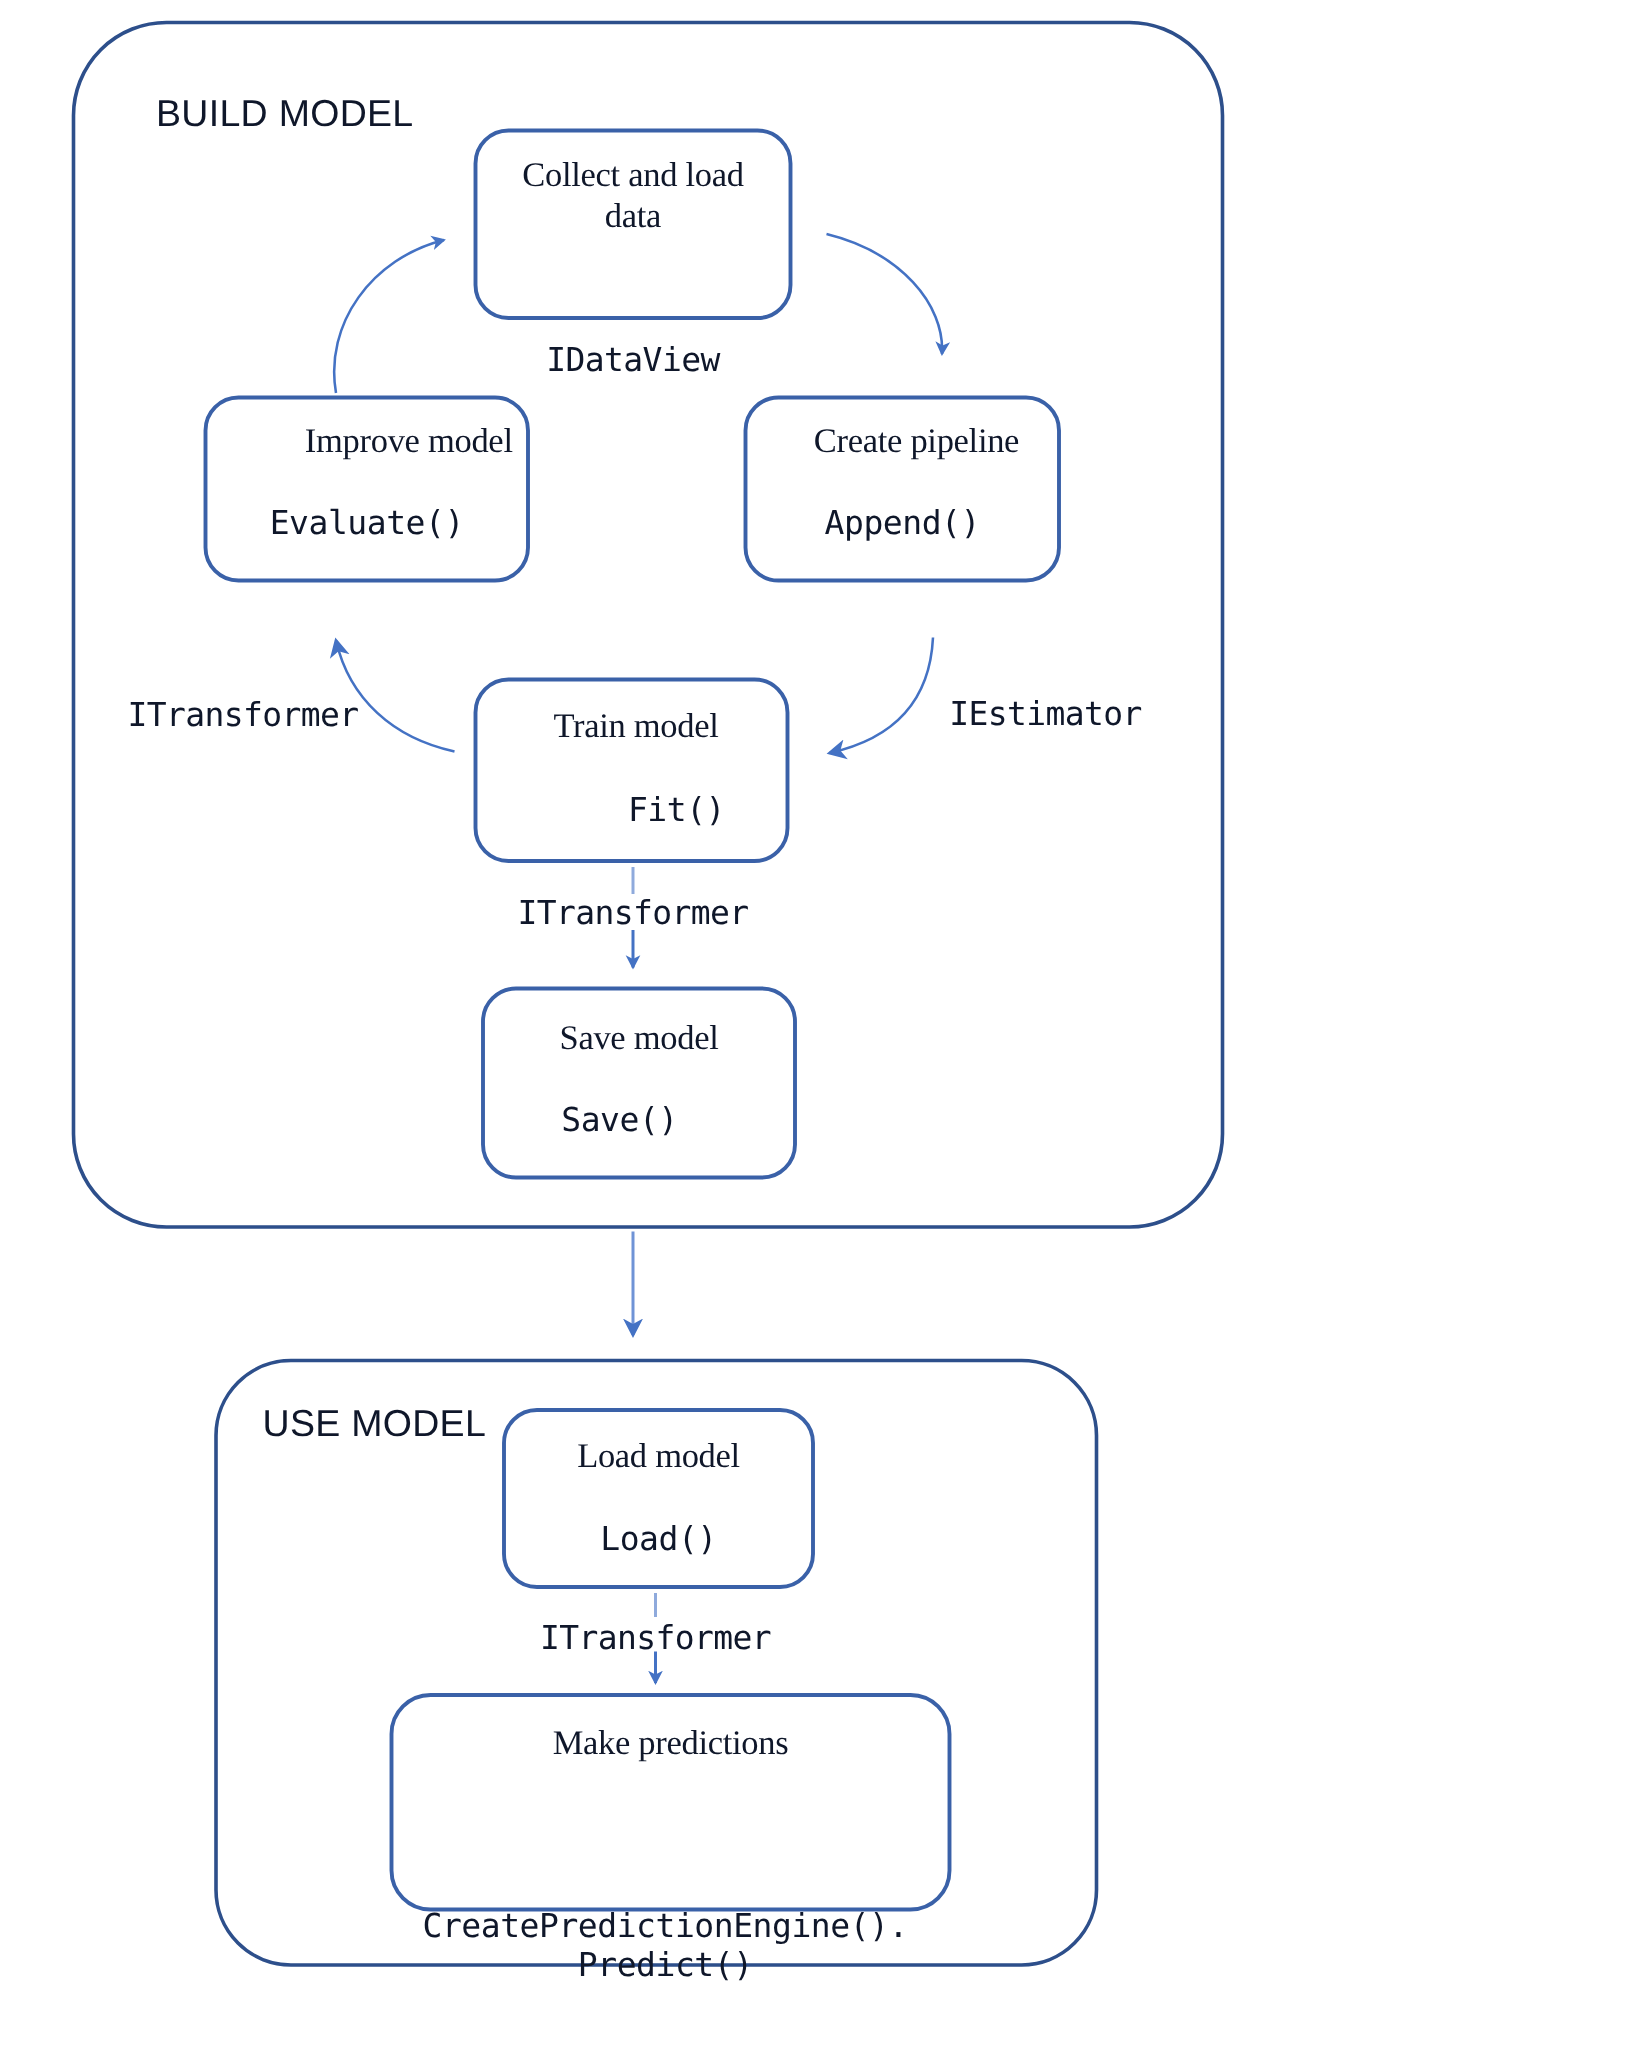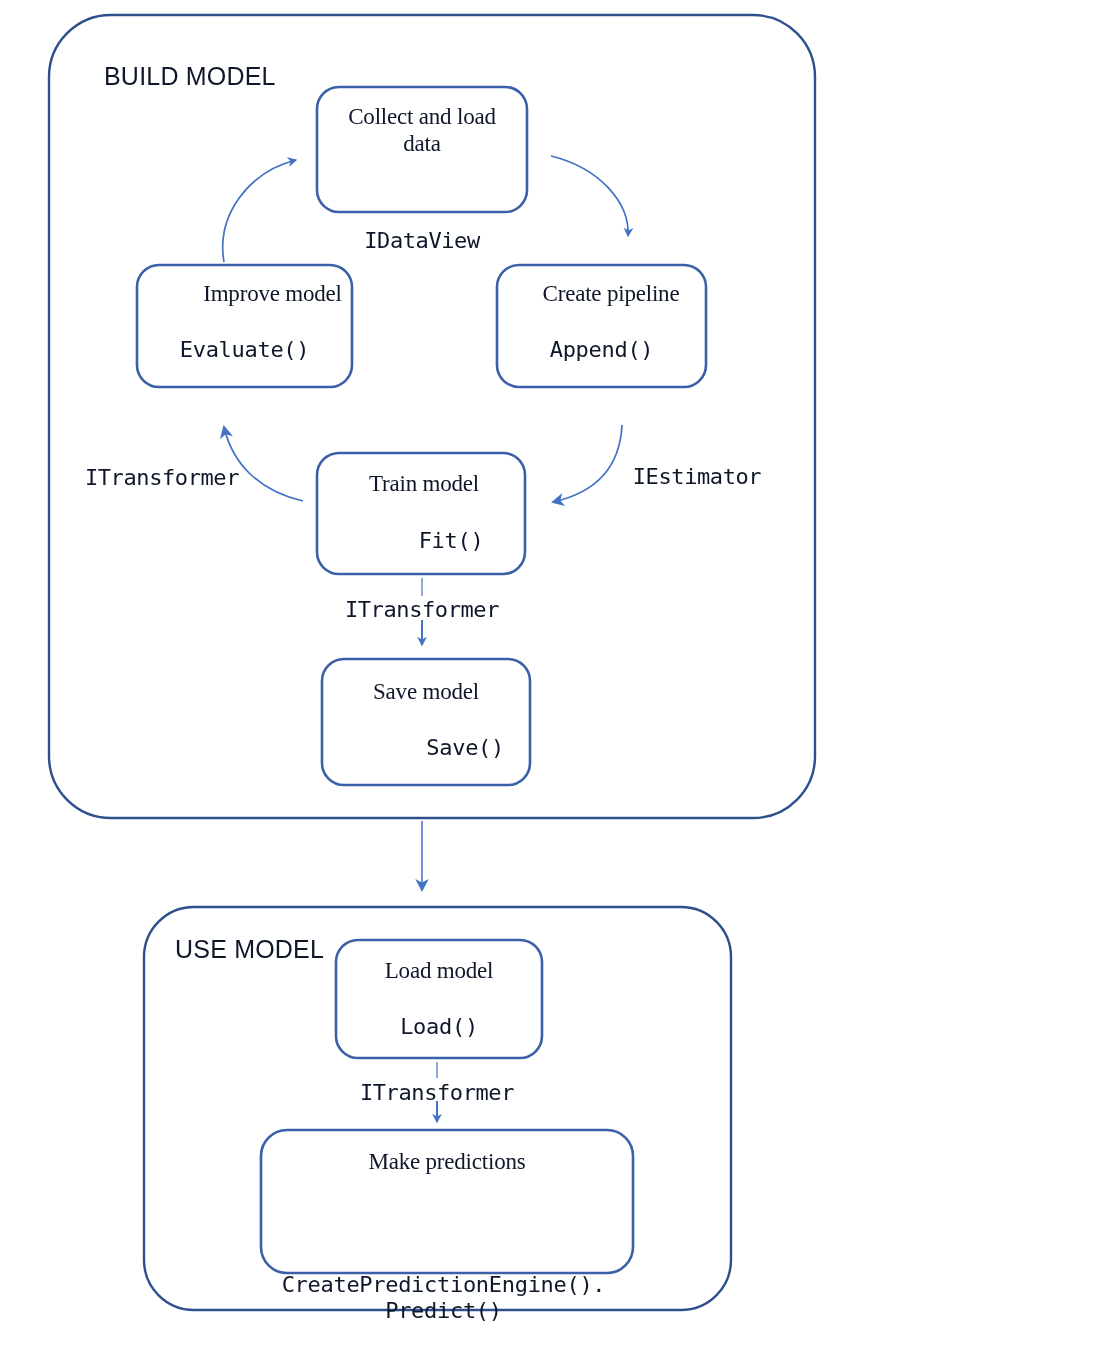--- a/index.html
+++ b/index.html
@@ -117,21 +117,21 @@
   <div class="txt box-title" style="left:137px; top:280px; width:215px;margin-left:28px;">Improve model</div>
   <div class="txt box-api" style="left:137px; top:337px; width:215px;">Evaluate()</div>
 
   <div class="txt box-title" style="left:497px; top:280px; width:228px;">Create pipeline</div>
   <div class="txt box-api" style="left:497px; top:337px; width:209px;">Append()</div>
 
   <div class="txt box-title" style="left:317px; top:470px; width:214px;">Train model</div>
   <div class="txt box-api" style="left:317px; top:528px; width:208px;padding-left:30px;">Fit()</div>
 
   <div class="txt box-title" style="left:322px; top:678px; width:208px;">Save model</div>
-  <div class="txt box-api" style="left:322px; top:735px; width:182px;text-align:right;">Save()</div>
+  <div class="txt box-api" style="left:322px; top:735px; width:182px;">Save()</div>
 
   <div class="txt box-title" style="left:336px; top:957px; width:206px;">Load model</div>
   <div class="txt box-api" style="left:336px; top:1014px; width:206px;">Load()</div>
 
   <div class="txt box-title" style="left:261px; top:1148px; width:372px;">Make predictions</div>
   <div class="txt box-api" style="left:261px; top:1272px; width:365px;">CreatePredictionEngine().
 Predict()</div>
 
   <div class="txt edge-label" style="left:302px; top:228px; width:240px;">IDataView</div>
 

